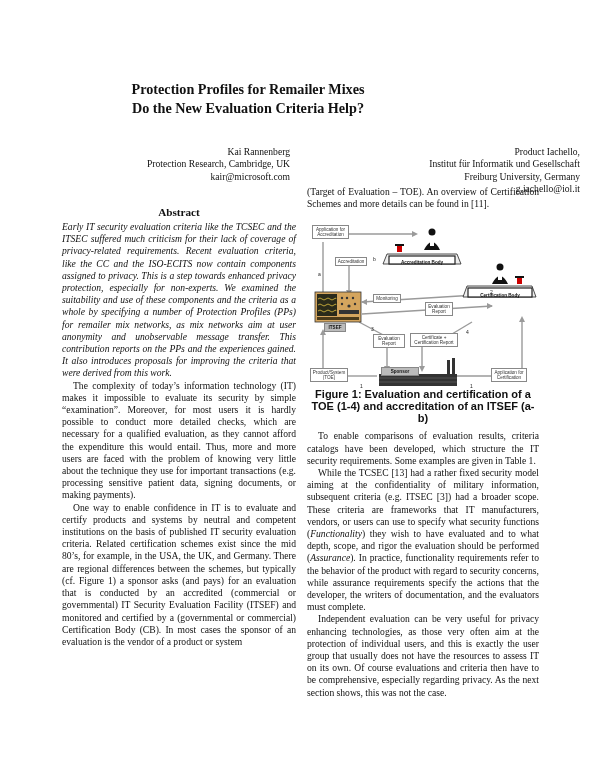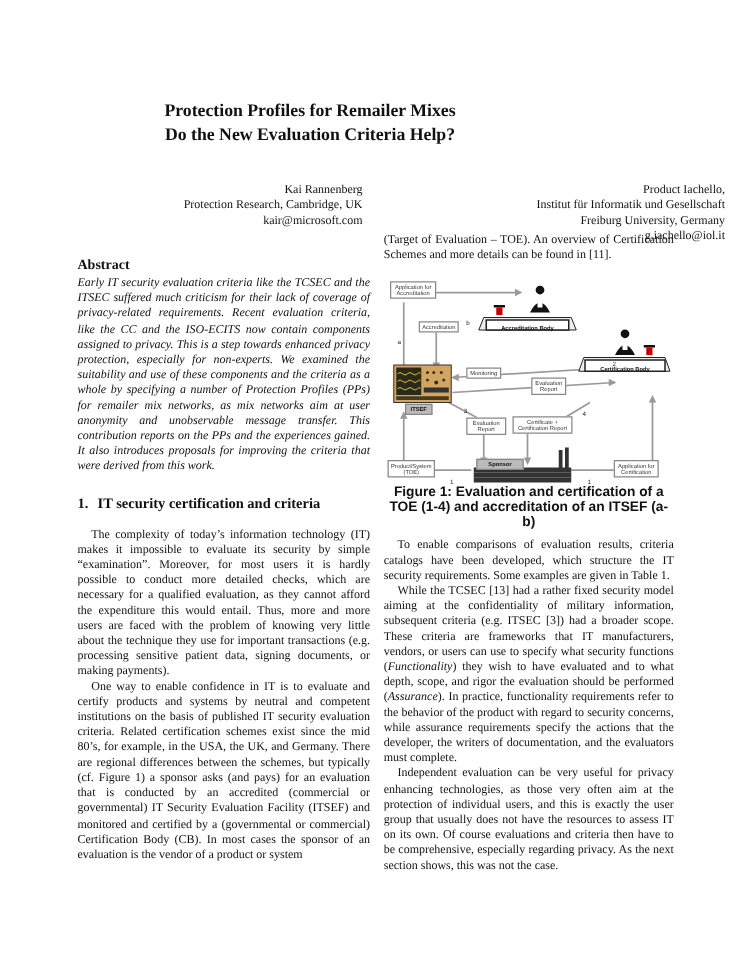--- a/index.html
+++ b/index.html
@@ -7,21 +7,21 @@
          font-family: "Liberation Serif", serif; color: #111; }
   .title { position: absolute; left: 0; width: 496px; top: 80px; text-align: center;
            font-weight: bold; font-size: 14.2px; line-height: 19px; }
   .author { position: absolute; top: 146px; text-align: right; font-size: 9.6px; line-height: 12.3px; }
   .author div { white-space: nowrap; }
   #author1 { left: 70px; width: 220px; }
   #author2 { left: 320px; width: 260px; }
   .col { position: absolute; font-size: 9.6px; line-height: 12.2px; text-align: justify; }
   #col-left { left: 62px; top: 205px; width: 234px; }
   #col-right { left: 307px; top: 186px; width: 232px; }
-  .abstract-heading { text-align: left; font-weight: bold; font-size: 11.2px; margin: 0 0 2px 0; line-height: 14px; }
+  .abstract-heading { text-align: center; font-weight: bold; font-size: 11.2px; margin: 0 0 2px 0; line-height: 14px; }
   .abstract-body { font-style: italic; margin: 0; }
   .section-heading { font-weight: bold; font-size: 11.6px; margin: 16px 0 12px 0; line-height: 14px; text-align: left; }
   .section-heading .num { display: inline-block; width: 16px; }
   p { margin: 0; }
   p.indent { text-indent: 11px; }
   .figure { position: relative; width: 232px; height: 165px; margin: 12px 0 0 0; }
   .figure svg { position: absolute; left: 0; top: 0; }
   .caption { font-family: "Liberation Sans", sans-serif; font-weight: bold; font-size: 11px;
              line-height: 12px; text-align: center; margin: 1px 0 6px 0; }
   .fig-label { position: absolute; font-family: "Liberation Sans", sans-serif; font-size: 4.6px;
@@ -49,23 +49,20 @@
   <div>Product Iachello,</div>
   <div>Institut für Informatik und Gesellschaft</div>
   <div>Freiburg University, Germany</div>
   <div>g.iachello@iol.it</div>
 </div>
 
 <div class="col" id="col-left">
   <div class="abstract-heading">Abstract</div>
   <p class="abstract-body">Early IT security evaluation criteria like the TCSEC and the ITSEC suffered much criticism for their lack of coverage of privacy-related requirements. Recent evaluation criteria, like the CC and the ISO-ECITS now contain components assigned to privacy. This is a step towards enhanced privacy protection, especially for non-experts. We examined the suitability and use of these components and the criteria as a whole by specifying a number of Protection Profiles (PPs) for remailer mix networks, as mix networks aim at user anonymity and unobservable message transfer. This contribution reports on the PPs and the experiences gained. It also introduces proposals for improving the criteria that were derived from this work.</p>
 
-  <div class="section-heading">
-    <span class="num">1.</span><span>IT security certification and criteria</span>
-  </div>
   <p class="indent">The complexity of today’s information technology (IT) makes it impossible to evaluate its security by simple “examination”. Moreover, for most users it is hardly possible to conduct more detailed checks, which are necessary for a qualified evaluation, as they cannot afford the expenditure this would entail. Thus, more and more users are faced with the problem of knowing very little about the technique they use for important transactions (e.g. processing sensitive patient data, signing documents, or making payments).</p>
   <p class="indent">One way to enable confidence in IT is to evaluate and certify products and systems by neutral and competent institutions on the basis of published IT security evaluation criteria. Related certification schemes exist since the mid 80’s, for example, in the USA, the UK, and Germany. There are regional differences between the schemes, but typically (cf. Figure 1) a sponsor asks (and pays) for an evaluation that is conducted by an accredited (commercial or governmental) IT Security Evaluation Facility (ITSEF) and monitored and certified by a (governmental or commercial) Certification Body (CB). In most cases the sponsor of an evaluation is the vendor of a product or system</p>
 </div>
 
 <div class="col" id="col-right">
   <p>(Target of Evaluation – TOE). An overview of Certification Schemes and more details can be found in [11].</p>
 
   <div class="figure">
     <svg width="232" height="165" viewBox="0 0 232 165">
       <g stroke="#9a9a9a" stroke-width="1.4" fill="none">

